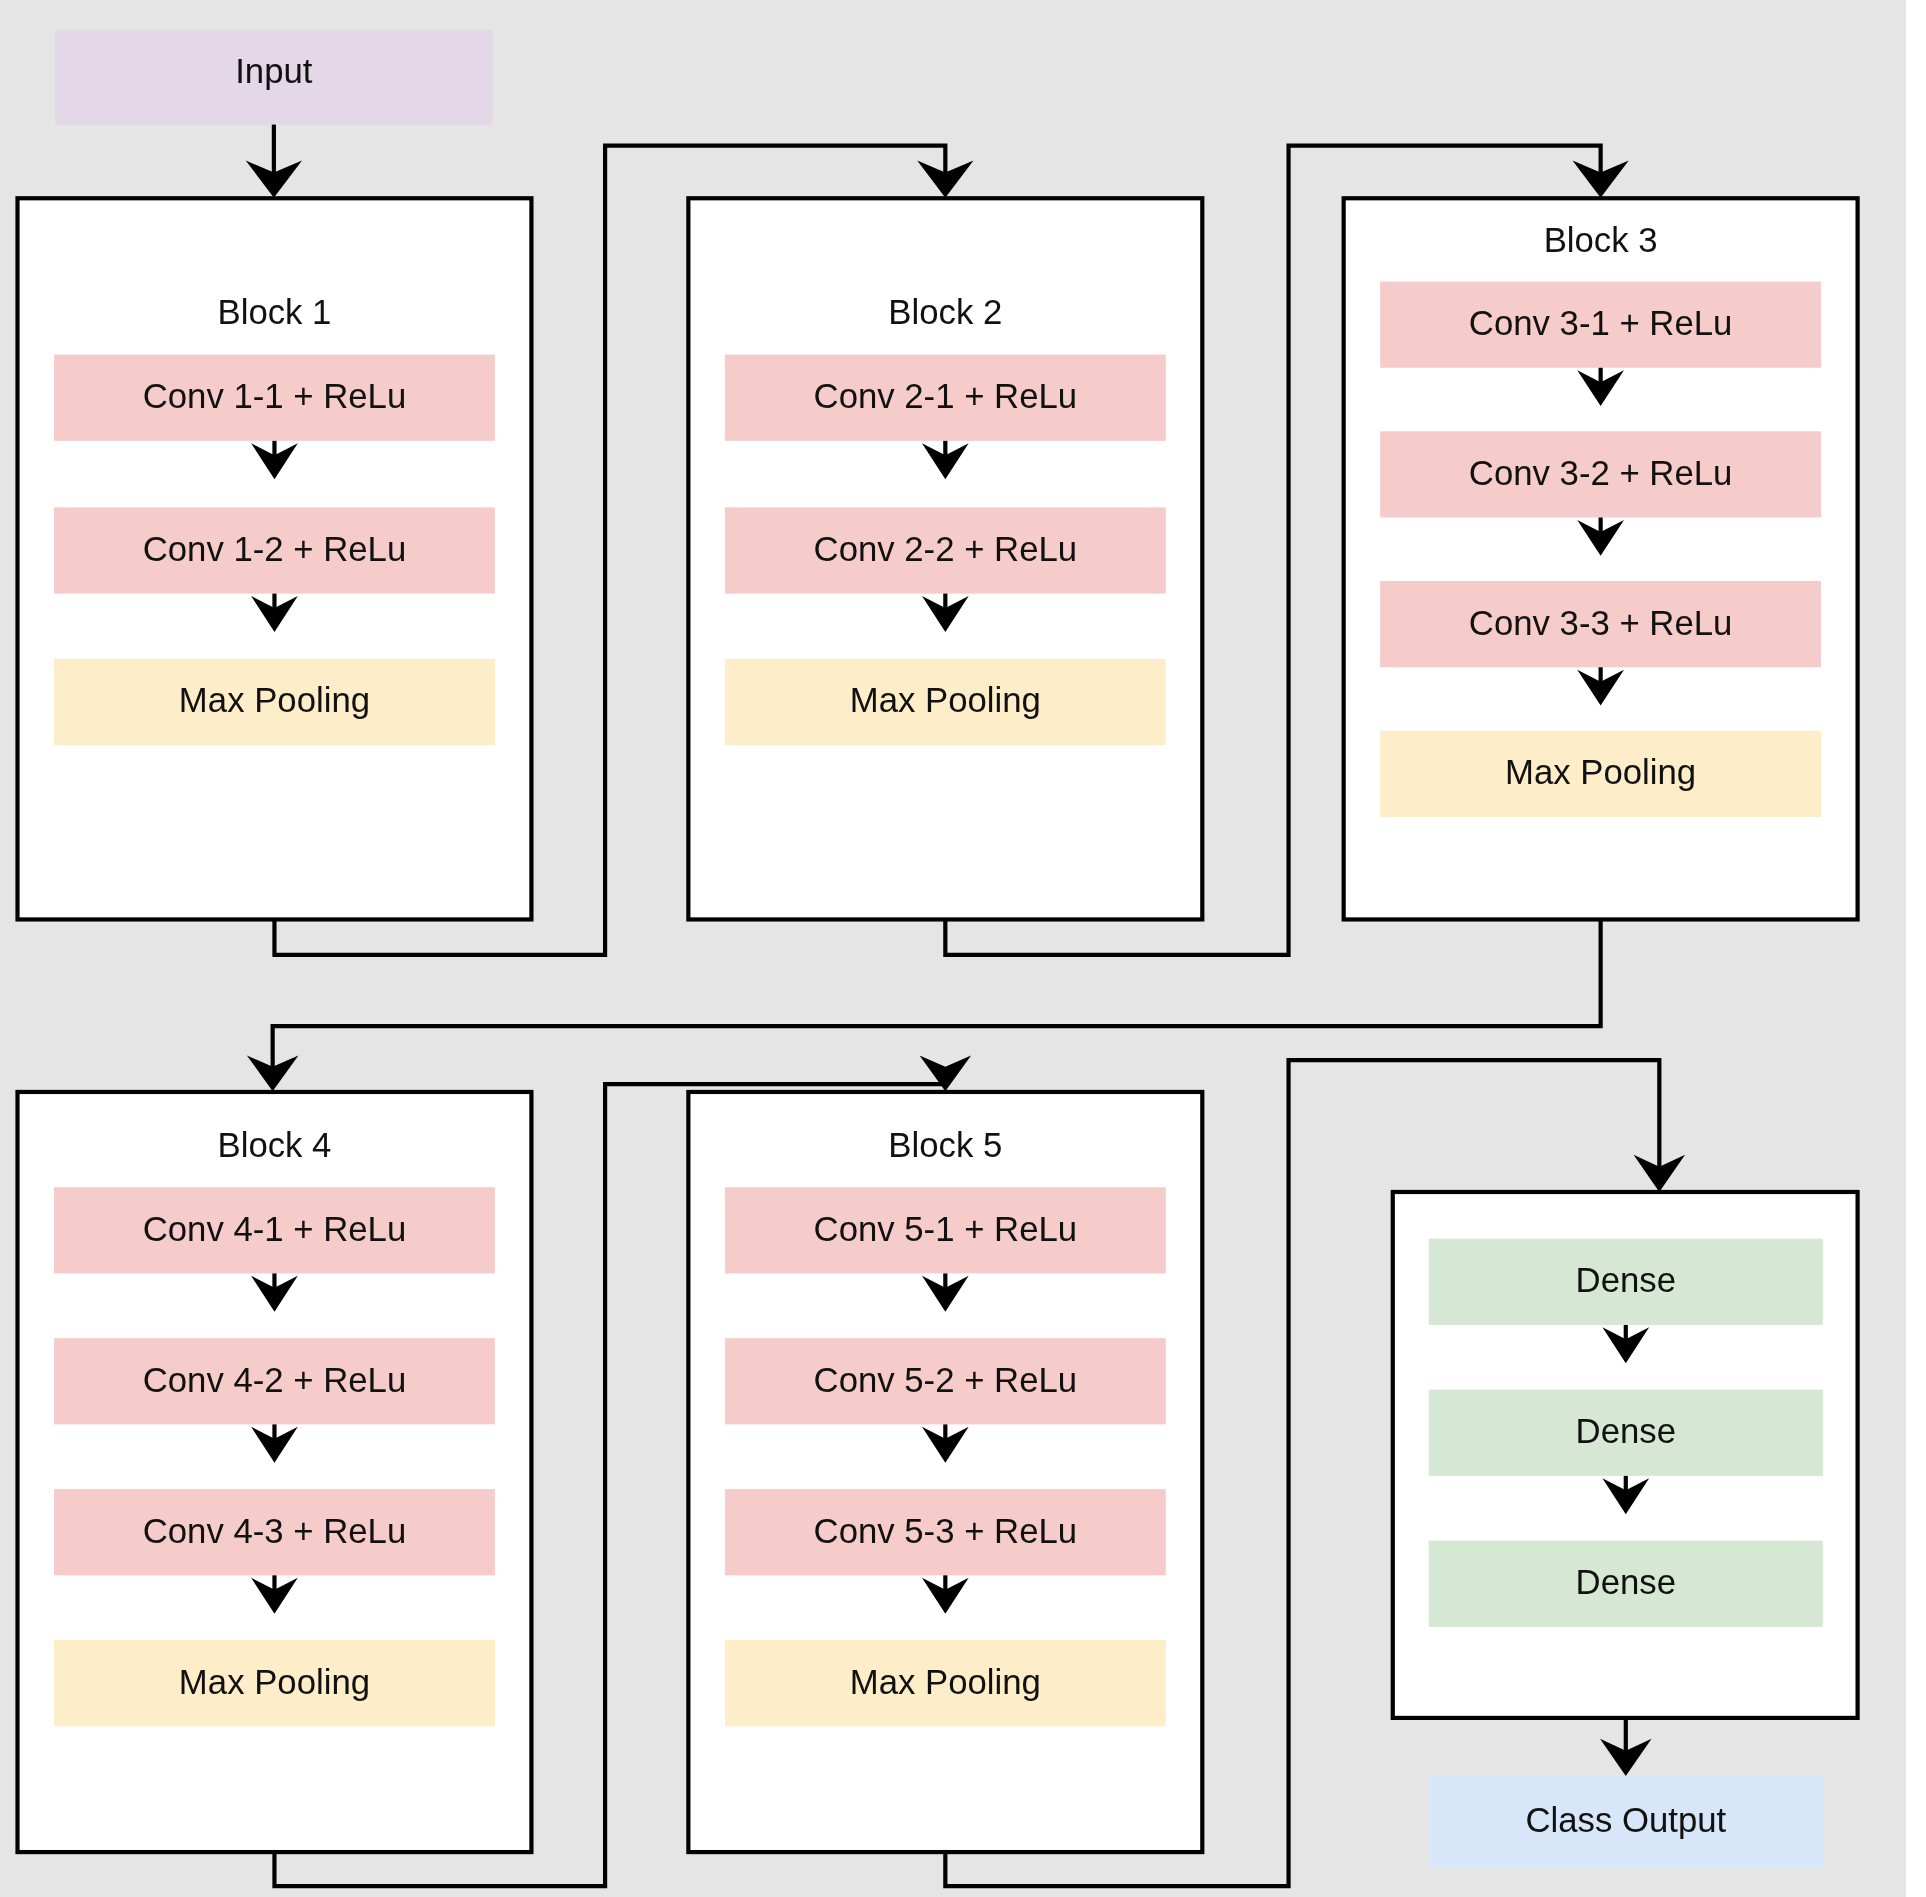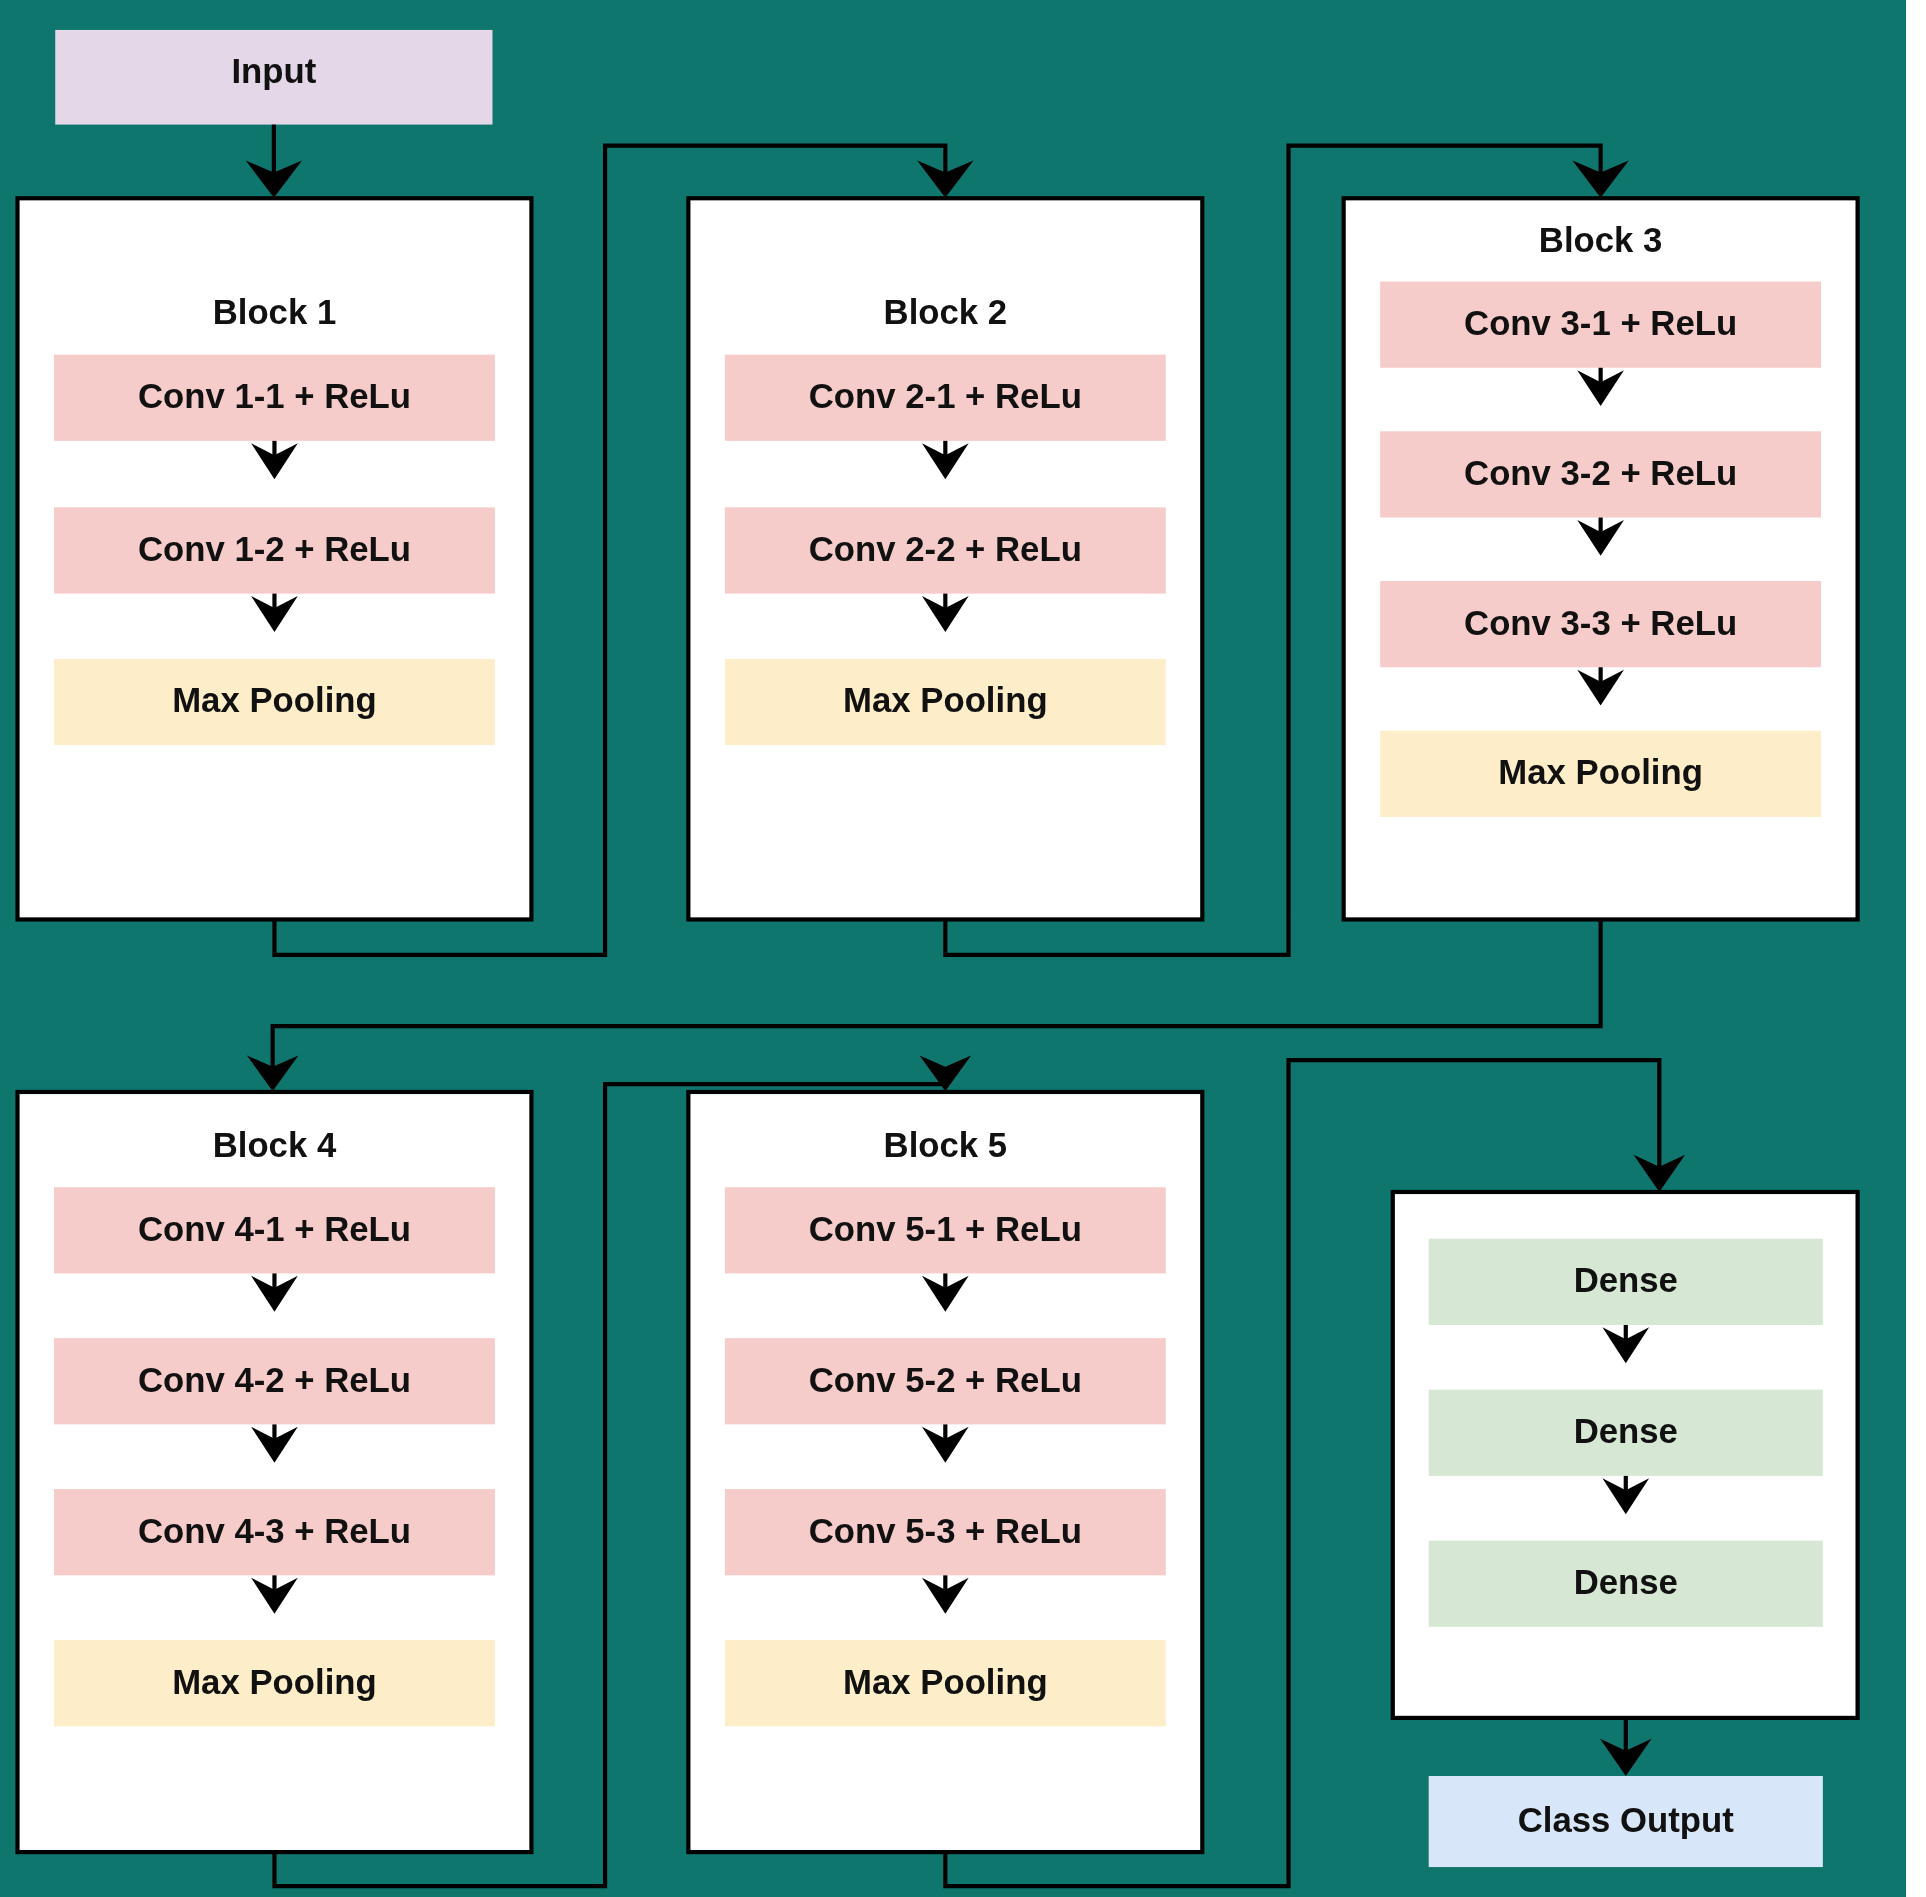--- a/index.html
+++ b/index.html
@@ -10,22 +10,21 @@
   body {
     width: 1926px;
     height: 1897px;
     font-family: "Liberation Sans", sans-serif;
     overflow: hidden;
   }
   #diagram-root {
     position: relative;
     width: 1906px;
     height: 1897px;
-    background: #0f766e;
-    font-weight: bold;
+    background: #e5e5e5;
   }
   svg.diagram-svg {
     display: block;
     width: 1926px;
     height: 1897px;
   }
   .group-frame {
     fill: #ffffff;
     stroke: #000000;
     stroke-width: 7;

